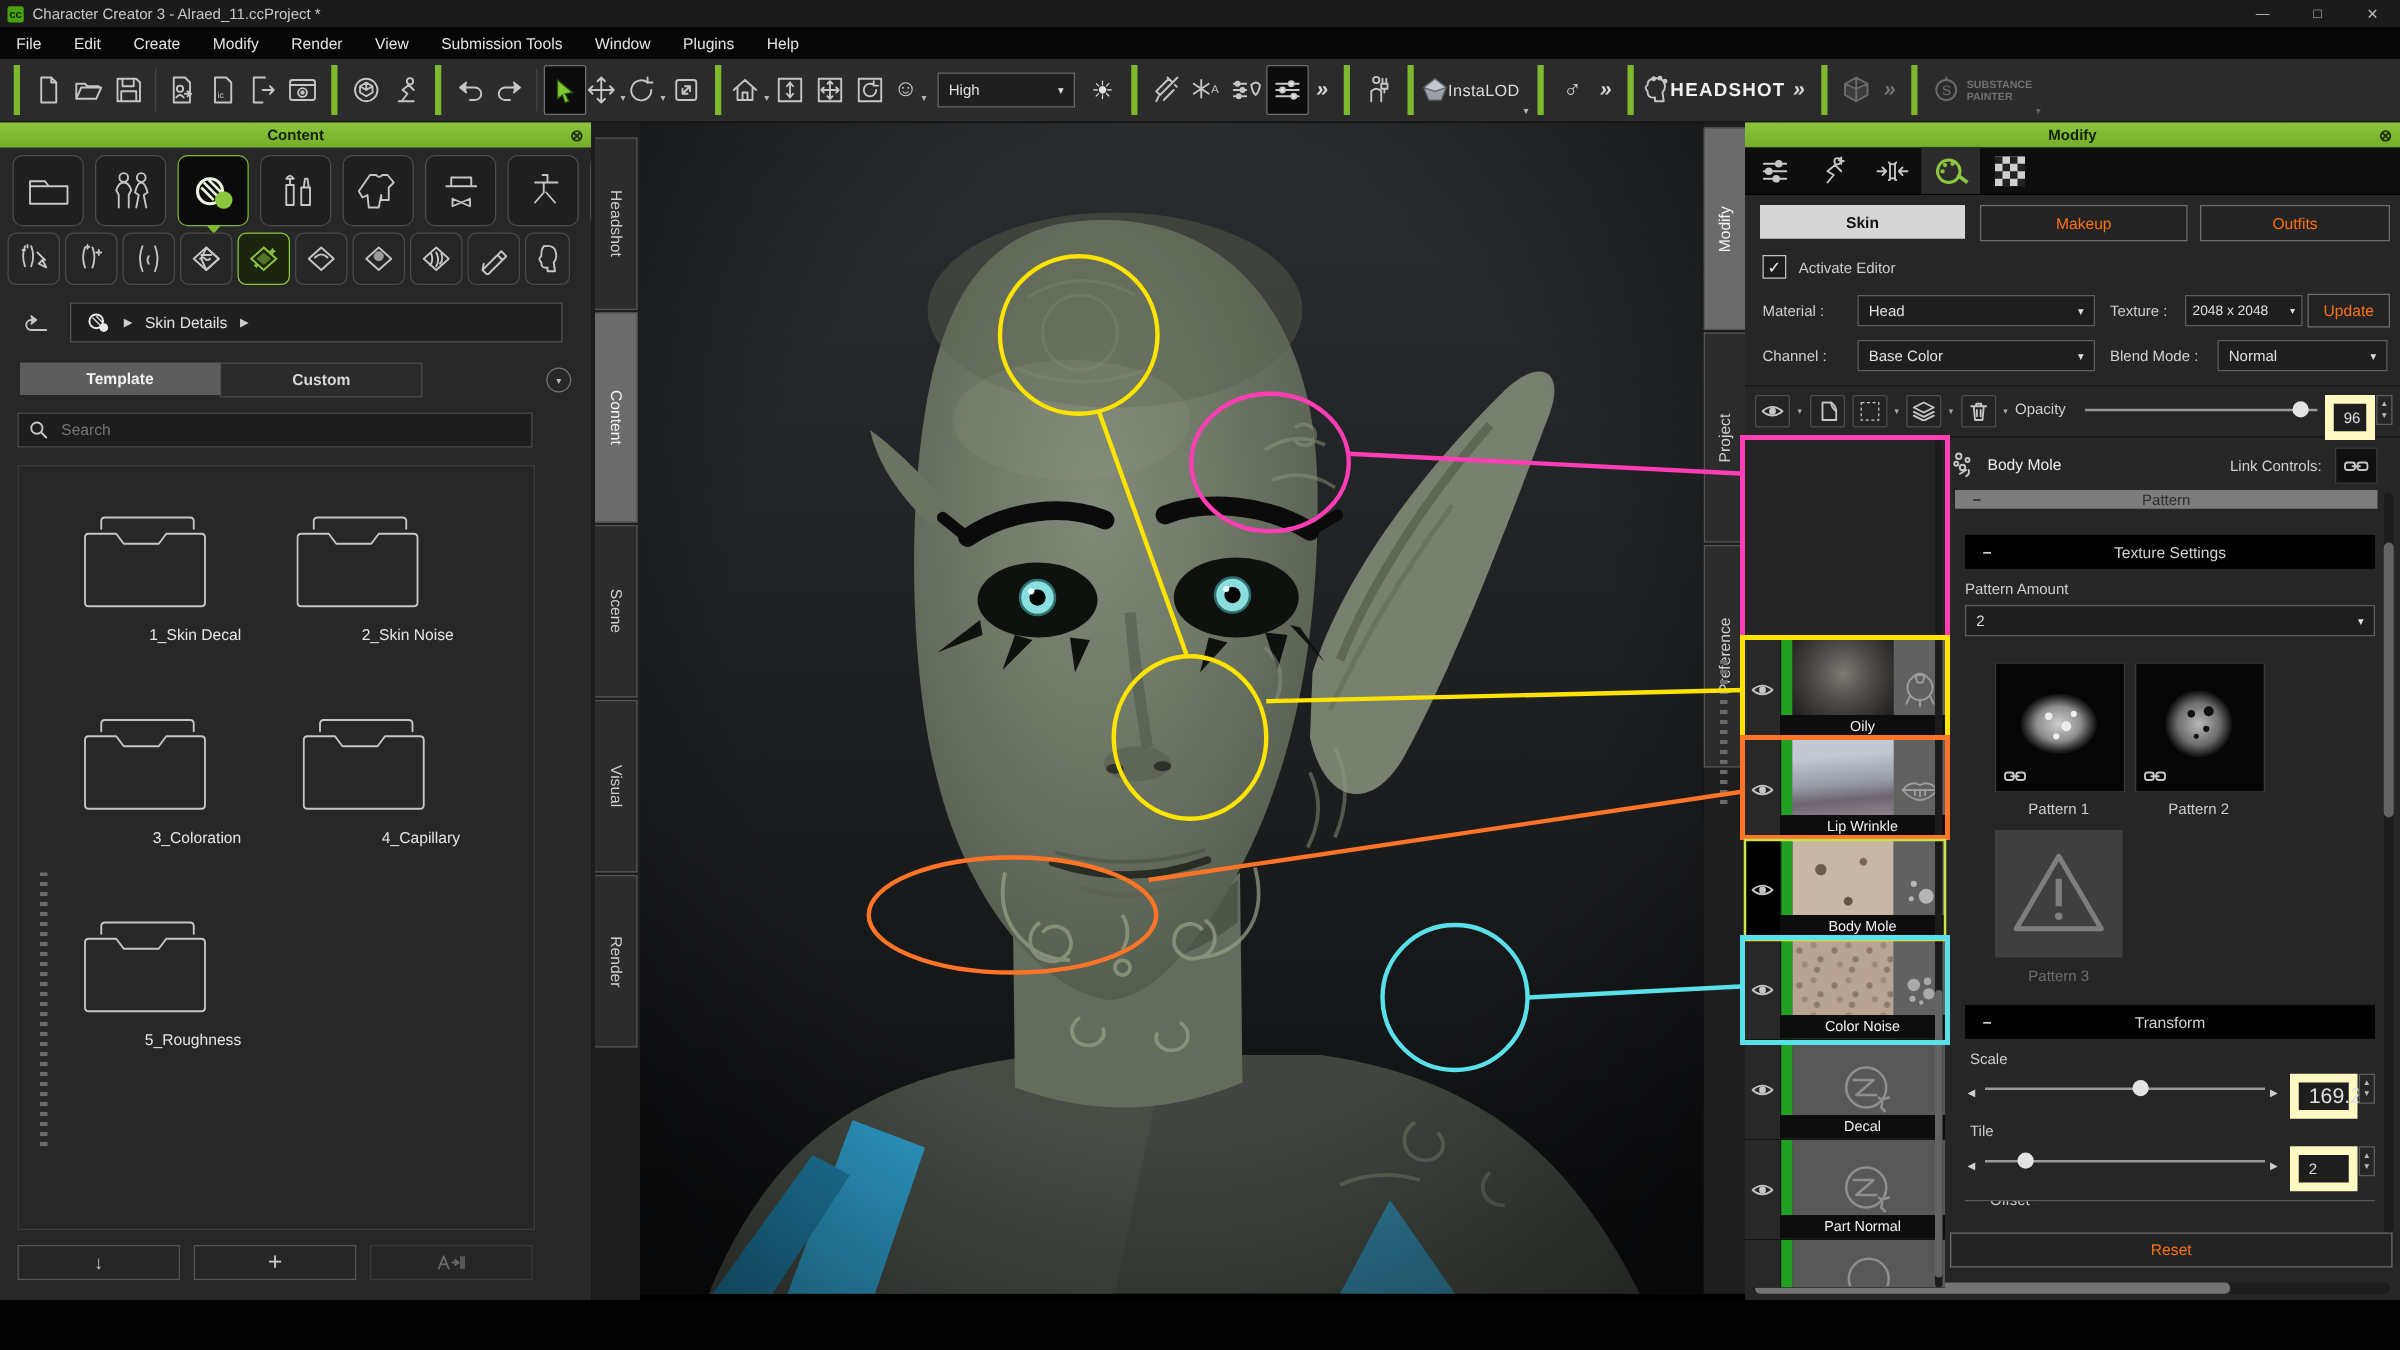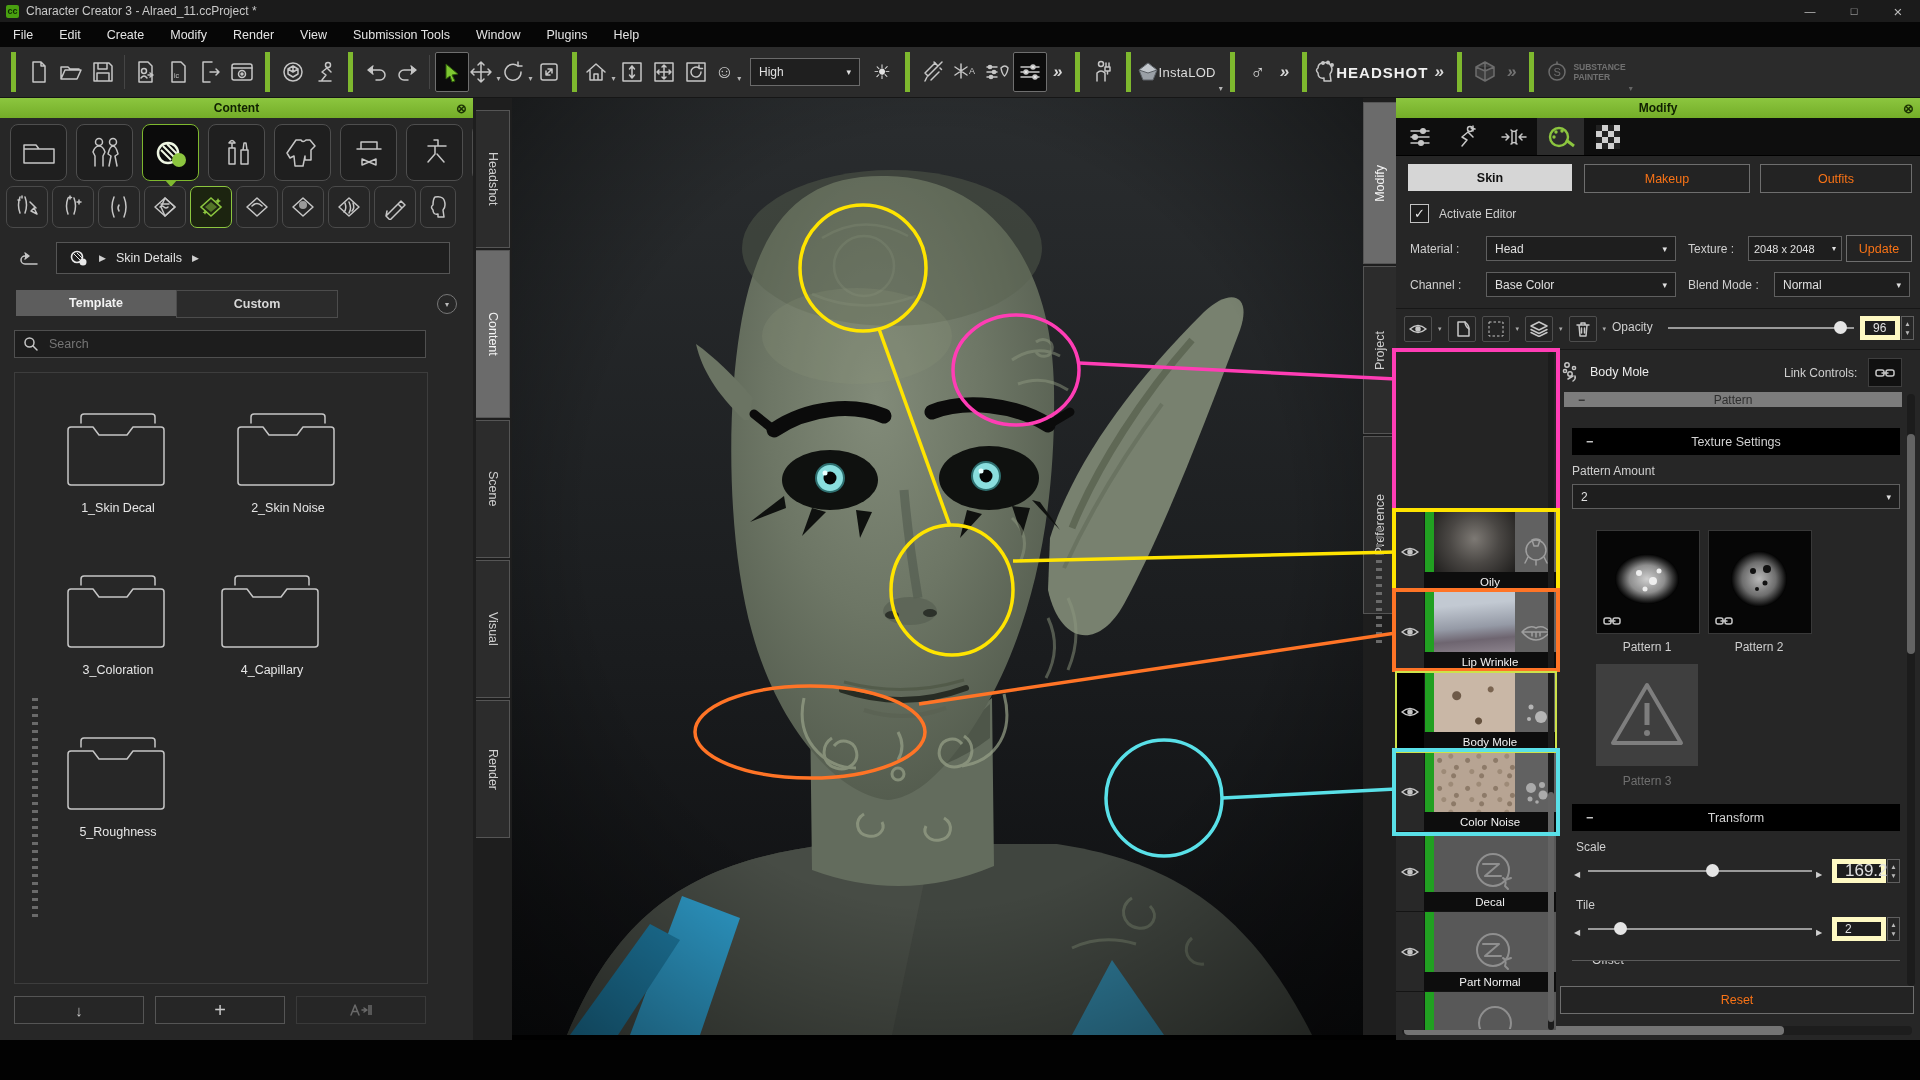--- a/index.html
+++ b/index.html
@@ -43,21 +43,21 @@
   .crumb-box{position:absolute;left:56px;top:144px;width:392px;height:30px;background:#1f1f1f;border:1px solid #555;display:flex;align-items:center;font-size:12.5px;color:#e2e2e2}
   .crumb-arrow{color:#cfcfcf;font-size:9px;margin:0 10px}
   .tabs{position:absolute;left:16px;top:192px;display:flex}
   .tab{width:160px;height:26px;display:flex;align-items:center;justify-content:center;font-size:12.5px;font-weight:bold}
   .tab.on{background:#5d5d5d;color:#f2f2f2}
   .tab.off{background:#2b2b2b;color:#d8d8d8;border:1px solid #4c4c4c}
   .collapse-btn{position:absolute;right:16px;top:196px;width:18px;height:18px;border:1px solid #777;border-radius:50%;display:flex;align-items:center;justify-content:center;font-size:8px;color:#bbb}
   .searchbox{position:absolute;left:14px;top:232px;width:412px;height:28px;background:#1d1d1d;border:1px solid #4f4f4f;display:flex;align-items:center;padding:0 8px;box-sizing:border-box}
   .searchbox input{background:transparent;border:none;outline:none;color:#cfcfcf;font-size:12.5px;font-family:"Liberation Sans",sans-serif;margin-left:8px;width:340px}
   .foldergrid{position:absolute;left:14px;top:274px;width:412px;height:610px;border:1px solid #3d3d3d}
-  .folderitem{position:absolute;width:150px;text-align:center}
+  .folderitem{position:absolute;width:150px;text-align:right}
   .folderlabel{font-size:12.5px;color:#e6e6e6;margin-top:10px}
   .bbtnrow{position:absolute;left:14px;top:898px;width:412px;display:flex;justify-content:space-between}
   .bbtn{width:128px;height:26px;background:#262626;border:1px solid #555;display:flex;align-items:center;justify-content:center;color:#c9c9c9;font-size:15px}
   .splitdots{width:6px;background:repeating-linear-gradient(#6a6a6a 0 3px,transparent 3px 8px)}
 
   
   .vstrip{background:#1e1e1e}
   .vtab{position:absolute;left:3px;width:33px;border:1px solid #555;border-left:none;background:#2c2c2c;color:#cfcfcf;display:flex;align-items:center;justify-content:center;font-size:12.5px}
   .vtab span{writing-mode:vertical-rl}
   .vtab.on{background:#6b6b6b;color:#f4f4f4}
@@ -91,21 +91,21 @@
   
   .modify-panel{left:1396px;top:98px;width:524px;height:942px;background:#262626}
   .mtabrow{position:absolute;left:0;top:20px;width:524px;height:37px;background:#0e0e0e;border-bottom:1px solid #000;display:flex}
   .mtab{width:47px;height:37px;display:flex;align-items:center;justify-content:center}
   .mtab.on{background:#2c2c2c}
   .btn3{position:absolute;height:27px;display:flex;align-items:center;justify-content:center;font-size:12.5px}
   .btn3.on{background:#d6d6d6;color:#111;font-weight:bold}
   .btn3.off{background:#232323;color:#f97316;border:1px solid #6e6e6e}
   .flabel{font-size:12px;color:#cfcfcf}
   .dd{position:absolute;height:25px;background:#1e1e1e;border:1px solid #5f5f5f;display:flex;align-items:center;justify-content:space-between;padding:0 8px;font-size:12px;color:#e0e0e0;box-sizing:border-box}
-  .spin{position:absolute;height:24px;background:#1e1e1e;border:5px solid #fef9c3;display:flex;align-items:center;padding-left:8px;font-size:12px;color:#e0e0e0;box-sizing:border-box}
+  .spin{position:absolute;height:36px;background:#1e1e1e;border:7px solid #fef9c3;display:flex;align-items:center;padding-left:8px;font-size:12px;color:#e0e0e0;box-sizing:border-box}
   .spinarrows{position:absolute;width:13px;height:24px;display:flex;flex-direction:column;align-items:center;justify-content:center;font-size:6.5px;color:#b9b9b9;line-height:9px;background:#262626;border:1px solid #5f5f5f;box-sizing:border-box}
   .blackbar{position:absolute;height:27px;background:#000;display:flex;align-items:center;justify-content:center;font-size:12.5px;color:#d2d2d2}
   .minus{position:absolute;left:14px;top:0;height:100%;display:flex;align-items:center;color:#cfcfcf;font-weight:bold}
   .graybar{position:absolute;height:15px;background:#7c7c7c;display:flex;align-items:flex-end;justify-content:center;font-size:12px;color:#2e2e2e;overflow:hidden}
   .track{position:absolute;height:2px;background:#9a9a9a}
   .knob{position:absolute;width:13px;height:13px;border-radius:50%;background:#e4e4e4;top:-6px}
   .sarr{position:absolute;font-size:8px;color:#cfcfcf;top:-5px}
   .pthumb{position:absolute;width:102px;height:102px;background:#060606;border:1px solid #383838}
   .plabel{position:absolute;width:102px;text-align:center;font-size:12px;color:#cfcfcf}
   .mobtn{width:26px;height:24px;display:flex;align-items:center;justify-content:center;border:1px solid #4e4e4e;background:#242424;border-radius:2px}
@@ -522,21 +522,21 @@
         </svg>
       <div class="folderlabel">2_Skin Noise</div>
     </div>
     <div class="folderitem" style="left:28px;top:200px">
       <svg class="ico" width="102" height="80" style="margin:0 auto">
           <path d="M14 12 v-6 q0 -3 3 -3 h68 q3 0 3 3 v6"></path>
           <path d="M4 74 q-3 0 -3 -3 v-52 q0 -3 3 -3 h22 l6 8 h28 l6 -8 h28 q3 0 3 3 v52 q0 3 -3 3 z"></path>
         </svg>
       <div class="folderlabel">3_Coloration</div>
     </div>
-    <div class="folderitem" style="left:182px;top:200px">
+    <div class="folderitem" style="left:203px;top:200px">
       <svg class="ico" width="102" height="80" style="margin:0 auto">
           <path d="M14 12 v-6 q0 -3 3 -3 h68 q3 0 3 3 v6"></path>
           <path d="M4 74 q-3 0 -3 -3 v-52 q0 -3 3 -3 h22 l6 8 h28 l6 -8 h28 q3 0 3 3 v52 q0 3 -3 3 z"></path>
         </svg>
       <div class="folderlabel">4_Capillary</div>
     </div>
     <div class="folderitem" style="left:28px;top:362px">
       <svg class="ico" width="102" height="80" style="margin:0 auto">
           <path d="M14 12 v-6 q0 -3 3 -3 h68 q3 0 3 3 v6"></path>
           <path d="M4 74 q-3 0 -3 -3 v-52 q0 -3 3 -3 h22 l6 8 h28 l6 -8 h28 q3 0 3 3 v52 q0 3 -3 3 z"></path>

